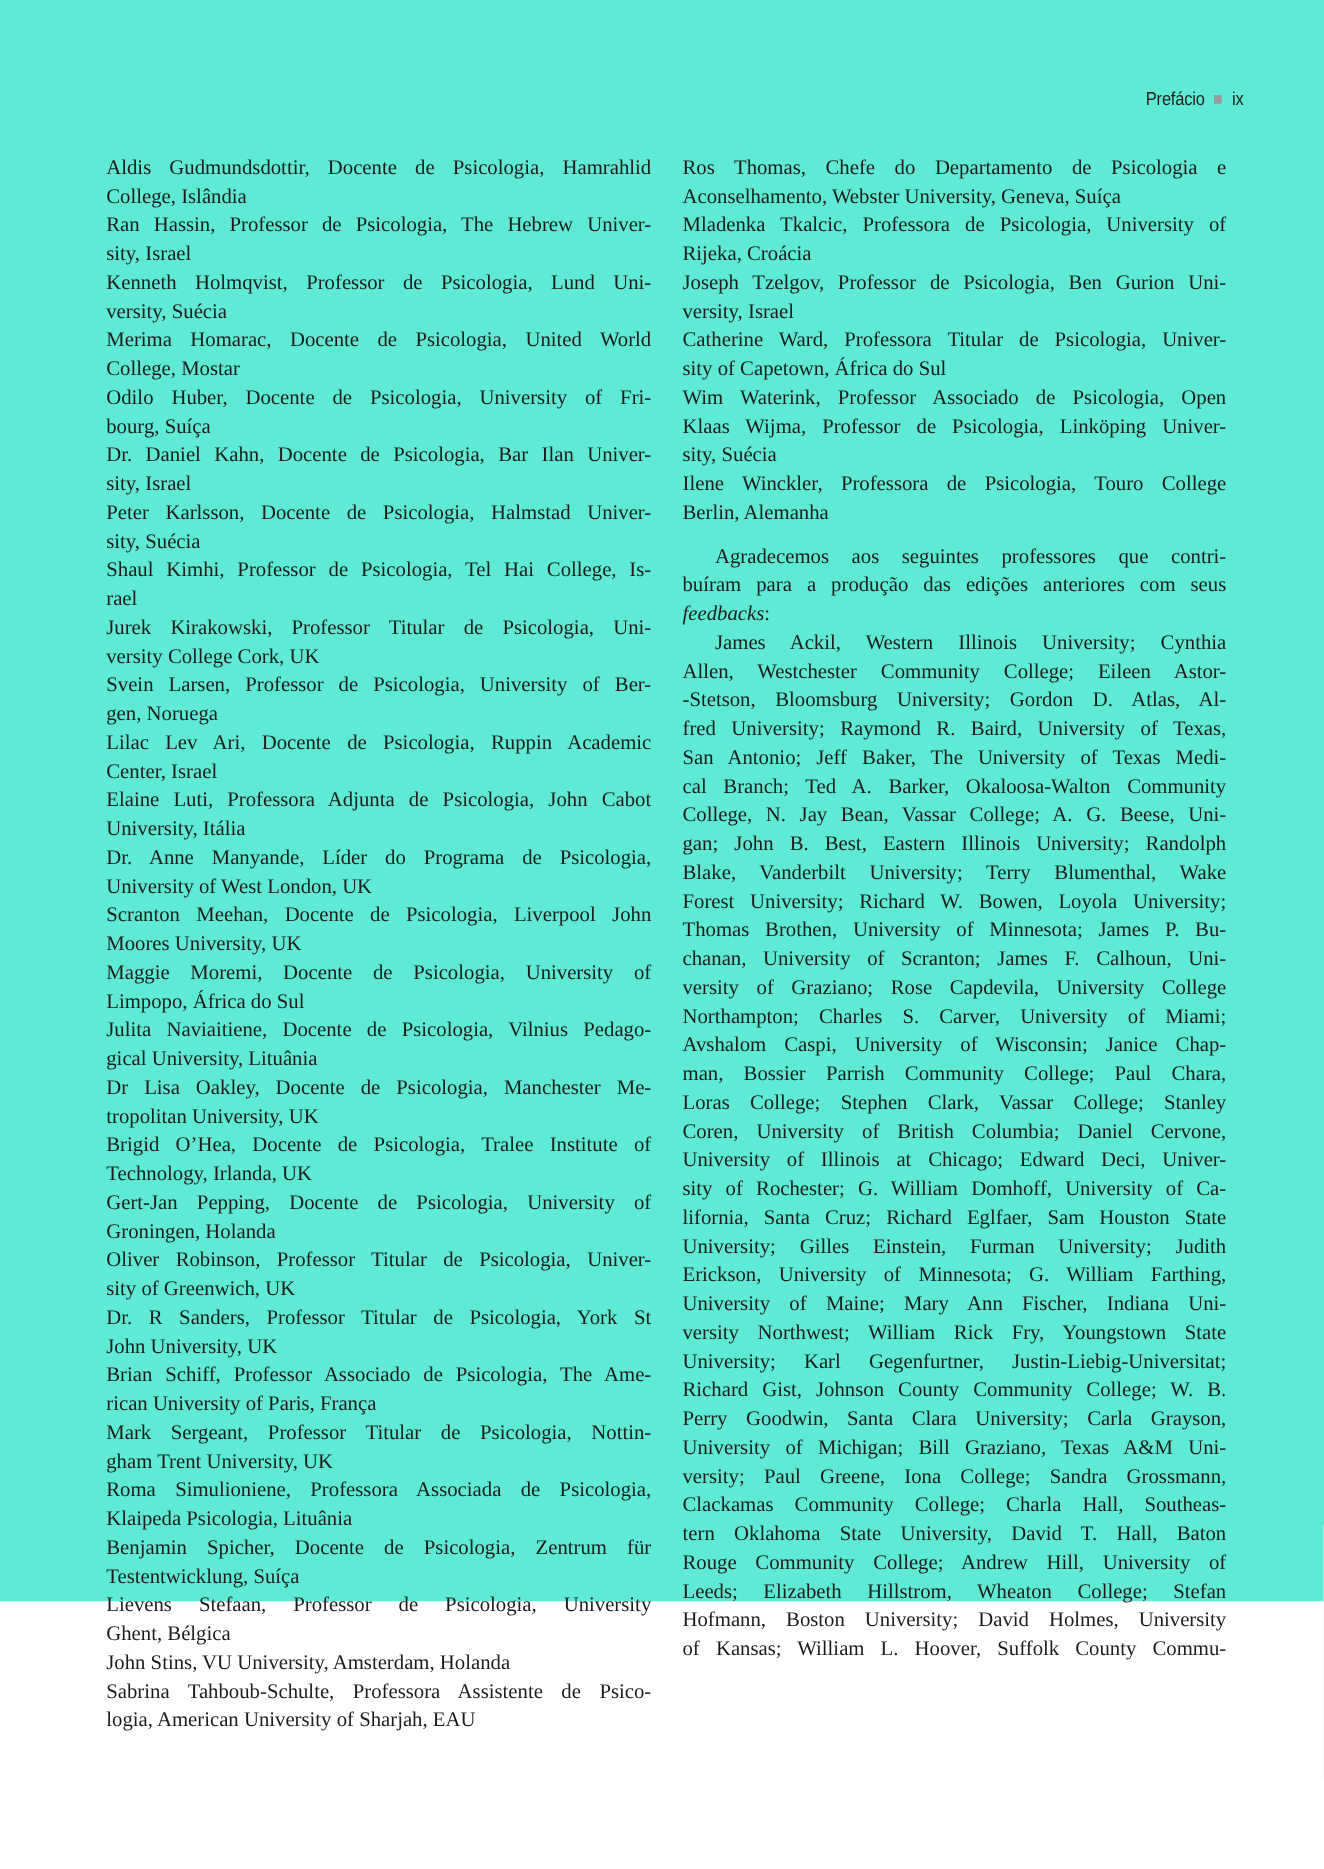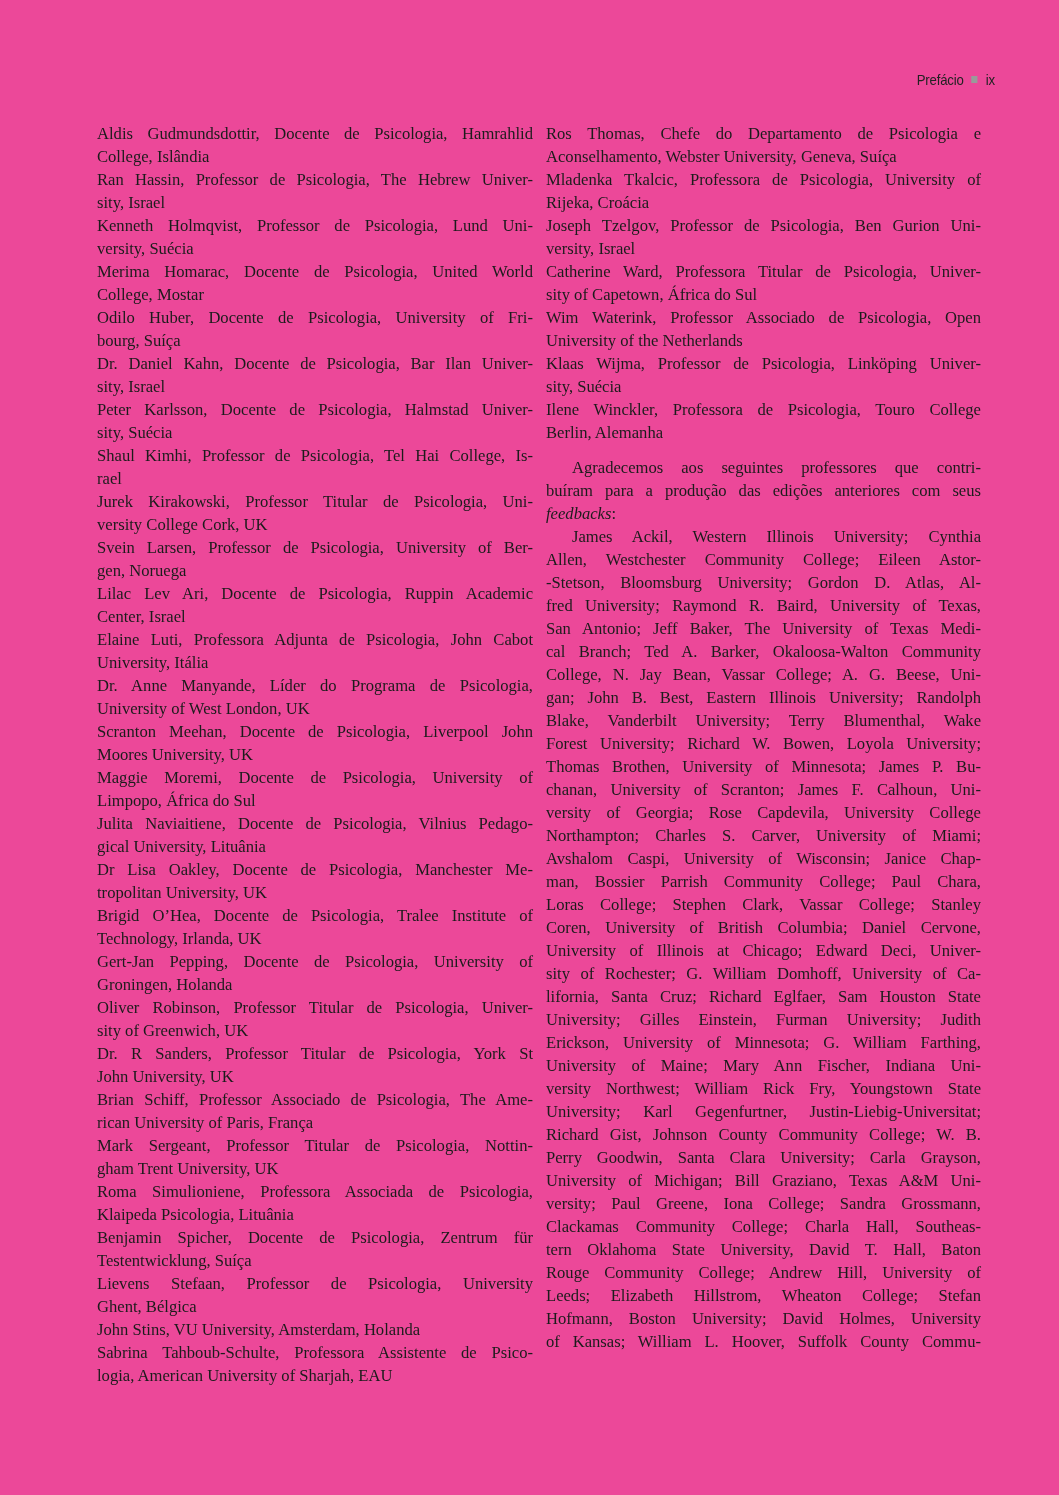--- a/index.html
+++ b/index.html
@@ -1,29 +1,29 @@
 <!DOCTYPE html>
 <html><head>
 <meta charset="utf-8">
 <style>
   html, body { margin: 0; padding: 0; background: #ffffff; }
   body { width: 1059px; height: 1495px; position: relative; overflow: hidden; }
-  .page { position: absolute; left: 0; top: 0; width: 1059px; height: 1495px; background: #ec4899; }
+  .page { position: absolute; left: 0; top: 0; width: 1059px; height: 1281px; background: #5eead4; }
   .header {
     position: absolute; right: 64px; top: 71px;
     font-family: "Liberation Sans", sans-serif; font-size: 15px; color: #222;
     display: flex; align-items: center; gap: 9px; letter-spacing: -0.2px;
     transform: scaleX(0.88); transform-origin: right center;
   }
   .header .sq { width: 7px; height: 7px; background: #9a9a9a; display: inline-block; }
   .col {
     position: absolute; top: 122px; width: 436px;
     font-family: "Liberation Serif", serif; font-size: 16.6px; color: #1c1c1c;
   }
-  .col.left { left: 97px; }
+  .col.left { left: 85px; }
   .col.right { left: 546px; width: 435px; }
   .line {
     height: 23px; line-height: 23px; white-space: nowrap;
     text-align: justify; text-align-last: justify; overflow: visible;
   }
   .line.last { text-align-last: left; }
   .line.indent { padding-left: 26px; }
   .gap { height: 12px; }
   .ital { font-style: italic; margin-top: 28px; }
 </style>
@@ -165,21 +165,20 @@
         <div>
           <div class="line">Joseph Tzelgov, Professor de Psicologia, Ben Gurion Uni-</div>
           <div class="line last">versity, Israel</div>
         </div>
         <div>
           <div class="line">Catherine Ward, Professora Titular de Psicologia, Univer-</div>
           <div class="line last">sity of Capetown, África do Sul</div>
         </div>
         <div>
           <div class="line">Wim Waterink, Professor Associado de Psicologia, Open</div>
-          <div class="line last">University of the Netherlands</div>
         </div>
         <div>
           <div class="line">Klaas Wijma, Professor de Psicologia, Linköping Univer-</div>
           <div class="line last">sity, Suécia</div>
         </div>
         <div>
           <div class="line">Ilene Winckler, Professora de Psicologia, Touro College</div>
           <div class="line last">Berlin, Alemanha</div>
         </div>
       </div>
@@ -195,21 +194,21 @@
         <div class="line">-Stetson, Bloomsburg University; Gordon D. Atlas, Al-</div>
         <div class="line">fred University; Raymond R. Baird, University of Texas,</div>
         <div class="line">San Antonio; Jeff Baker, The University of Texas Medi-</div>
         <div class="line">cal Branch; Ted A. Barker, Okaloosa-Walton Community</div>
         <div class="line">College, N. Jay Bean, Vassar College; A. G. Beese, Uni-</div>
         <div class="line">gan; John B. Best, Eastern Illinois University; Randolph</div>
         <div class="line">Blake, Vanderbilt University; Terry Blumenthal, Wake</div>
         <div class="line">Forest University; Richard W. Bowen, Loyola University;</div>
         <div class="line">Thomas Brothen, University of Minnesota; James P. Bu-</div>
         <div class="line">chanan, University of Scranton; James F. Calhoun, Uni-</div>
-        <div class="line">versity of Georgia; Rose Capdevila, University College</div>
+        <div class="line">versity of Graziano; Rose Capdevila, University College</div>
         <div class="line">Northampton; Charles S. Carver, University of Miami;</div>
         <div class="line">Avshalom Caspi, University of Wisconsin; Janice Chap-</div>
         <div class="line">man, Bossier Parrish Community College; Paul Chara,</div>
         <div class="line">Loras College; Stephen Clark, Vassar College; Stanley</div>
         <div class="line">Coren, University of British Columbia; Daniel Cervone,</div>
         <div class="line">University of Illinois at Chicago; Edward Deci, Univer-</div>
         <div class="line">sity of Rochester; G. William Domhoff, University of Ca-</div>
         <div class="line">lifornia, Santa Cruz; Richard Eglfaer, Sam Houston State</div>
         <div class="line">University; Gilles Einstein, Furman University; Judith</div>
         <div class="line">Erickson, University of Minnesota; G. William Farthing,</div>

